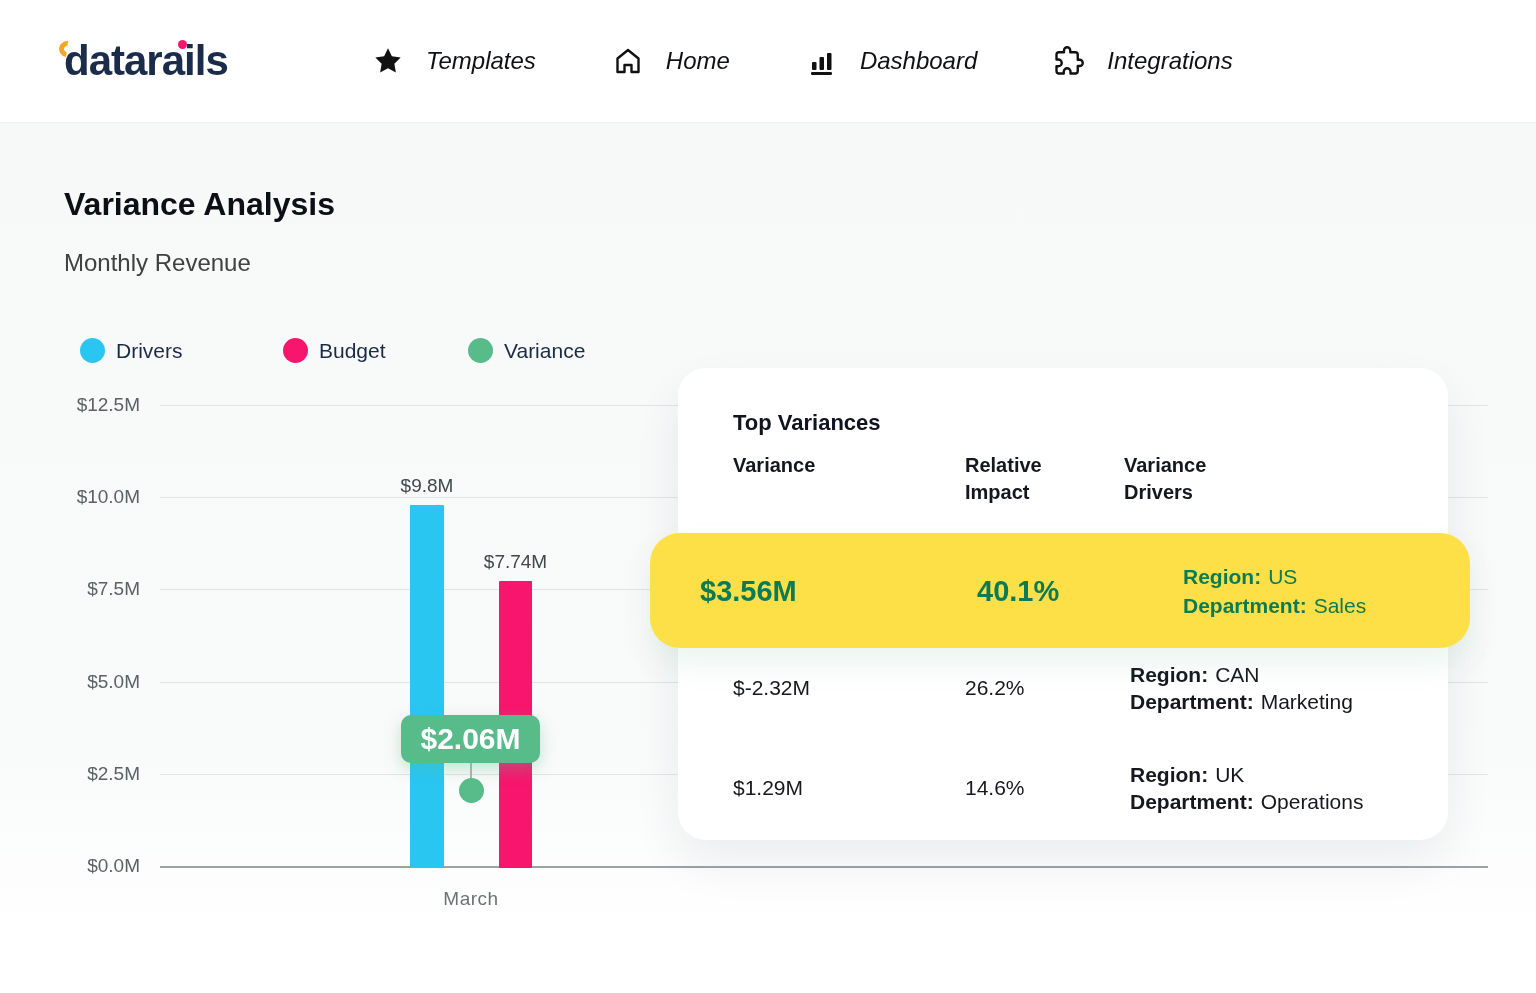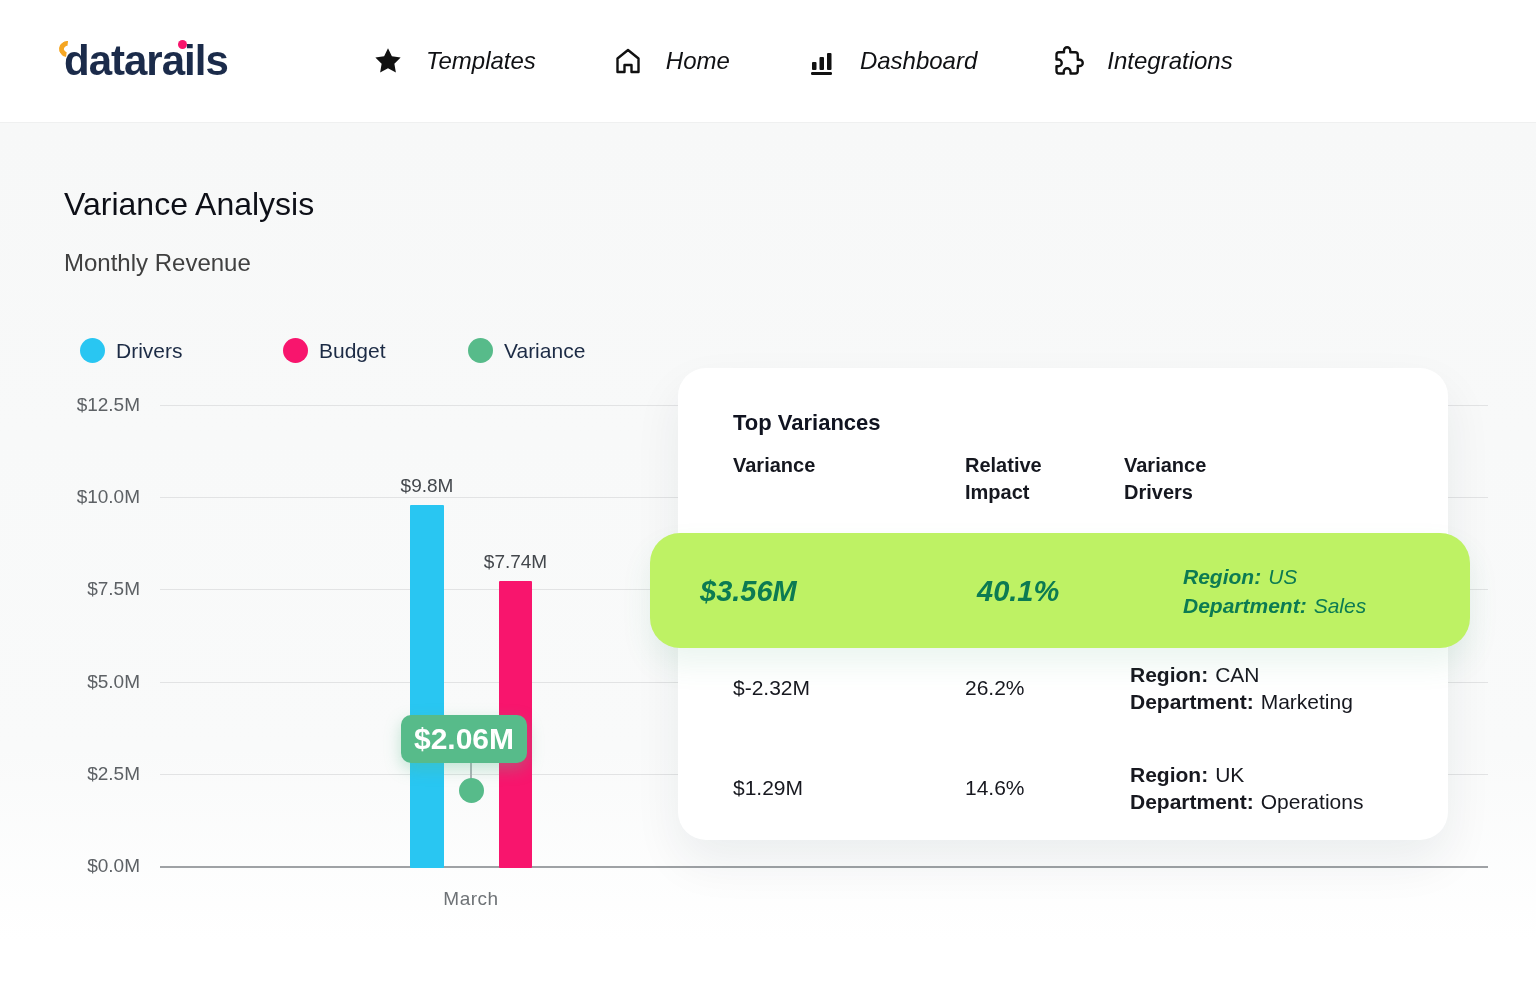--- a/index.html
+++ b/index.html
@@ -13,38 +13,38 @@
   .logo-text { font-size:42px; font-weight:700; letter-spacing:-1px; color:#1b2b4a; line-height:54px; }
   .logo-orange { position:absolute; left:-5px; top:7px; width:16px; height:16px; border:5px solid transparent; border-top-color:#f5a623; border-left-color:#f5a623; border-radius:50%; transform:rotate(-38deg); }
   .logo-pink-dot { position:absolute; left:114px; top:6px; width:9px; height:9px; border-radius:50%; background:#f8156d; }
   .nav { position:absolute; left:372px; top:0; height:122px; display:flex; align-items:center; gap:76px;font-style:italic; }
   .nav-item { display:flex; align-items:center; gap:22px; cursor:pointer; }
   .nav-label { font-size:24px; font-weight:500; color:#101114; white-space:nowrap; }
   .nav-icon { width:32px; height:32px; display:flex; align-items:center; justify-content:center; }
 
   
   .main-bg { position:absolute; left:0; top:122px; width:1536px; height:871px; background:linear-gradient(180deg,#f7f8f8 0%,#f9fafa 72%,#ffffff 94%); }
-  .page-title { position:absolute; left:64px; top:186px; font-size:32px; font-weight:400; color:#0d0f17; }
+  .page-title { position:absolute; left:64px; top:186px; font-size:32px; font-weight:700; color:#0d0f17; }
   .page-subtitle { position:absolute; left:64px; top:249px; font-size:24px; font-weight:400; color:#404040; }
 
   
   .legend { position:absolute; left:0; top:338px; height:28px; width:700px; }
   .legend-item { position:absolute; top:0; display:flex; align-items:center; gap:11px; cursor:pointer; }
   .legend-dot { width:25px; height:25px; border-radius:50%; flex:0 0 auto; }
   .legend-label { font-size:21px; font-weight:500; color:#1c2b45; }
 
   
   .gridline { position:absolute; left:160px; width:1328px; height:1px; background:#e2e3e4; }
   .gridline.baseline { background:#9fa2a5; height:2px; }
   .ytick { position:absolute; left:40px; width:100px; height:22px; line-height:22px; text-align:right; font-size:19px; color:#5d6165; }
   .bar { position:absolute; bottom:125px; border-radius:1px; cursor:pointer; }
   .bar-label { position:absolute; bottom:100%; left:50%; transform:translateX(-50%); margin-bottom:8px; white-space:nowrap; font-size:19px; color:#43474c; }
   .xtick { position:absolute; left:401px; top:888px; width:140px; text-align:center; font-size:19px; color:#6e7276; letter-spacing:0.5px; }
 
-  .tooltip { position:absolute; left:401px; top:715px; width:126px; height:48px; border-radius:10px; background:#57bb8a; color:#ffffff; font-size:30px; font-weight:700; display:flex; align-items:center; justify-content:center; z-index:6; box-shadow:0 6px 16px rgba(87,187,138,0.35); }
+  .tooltip { position:absolute; left:401px; top:715px; width:139px; height:48px; border-radius:10px; background:#57bb8a; color:#ffffff; font-size:30px; font-weight:700; display:flex; align-items:center; justify-content:center; z-index:6; box-shadow:0 6px 16px rgba(87,187,138,0.35); }
   .tooltip-line { position:absolute; left:470px; top:763px; width:2px; height:18px; background:#aeb2b6; z-index:5; }
   .variance-point { position:absolute; left:459px; width:25px; height:25px; border-radius:50%; background:#57bb8a; z-index:6; cursor:pointer; }
 
   
   .card { position:absolute; left:678px; top:368px; width:770px; height:472px; background:#ffffff; border-radius:28px; box-shadow:0 22px 48px rgba(20,40,60,0.07); z-index:4; }
   .card-title { position:absolute; left:55px; top:42px; font-size:22px; font-weight:700; color:#101320; }
   .t-head-col { position:absolute; top:84px; font-size:20px; font-weight:600; line-height:27px; color:#15171f; }
   .t-row { position:absolute; left:0; width:100%; height:60px; cursor:pointer; }
   .t-val { position:absolute; left:55px; top:50%; transform:translateY(-50%); font-size:21px; color:#17181f; }
   .t-imp { position:absolute; left:287px; top:50%; transform:translateY(-50%); font-size:21px; color:#17181f; }
@@ -170,21 +170,21 @@
     <div class="t-row" style="top:390px">
       <div class="t-val">$1.29M</div>
       <div class="t-imp">14.6%</div>
       <div class="t-drv">
         <div><span class="drv-label">Region:</span><span>UK</span></div>
         <div><span class="drv-label">Department:</span><span>Operations</span></div>
       </div>
     </div>
   </div>
 
-  <div class="hl-row" style="background: #bef264; font-style: italic;">
+  <div class="hl-row" style="background: #fde047;">
     <div class="hl-val">$3.56M</div>
     <div class="hl-imp">40.1%</div>
     <div class="hl-drv">
       <div><span class="drv-label">Region:</span><span>US</span></div>
       <div><span class="drv-label">Department:</span><span>Sales</span></div>
     </div>
   </div>
 
 </div>
 

